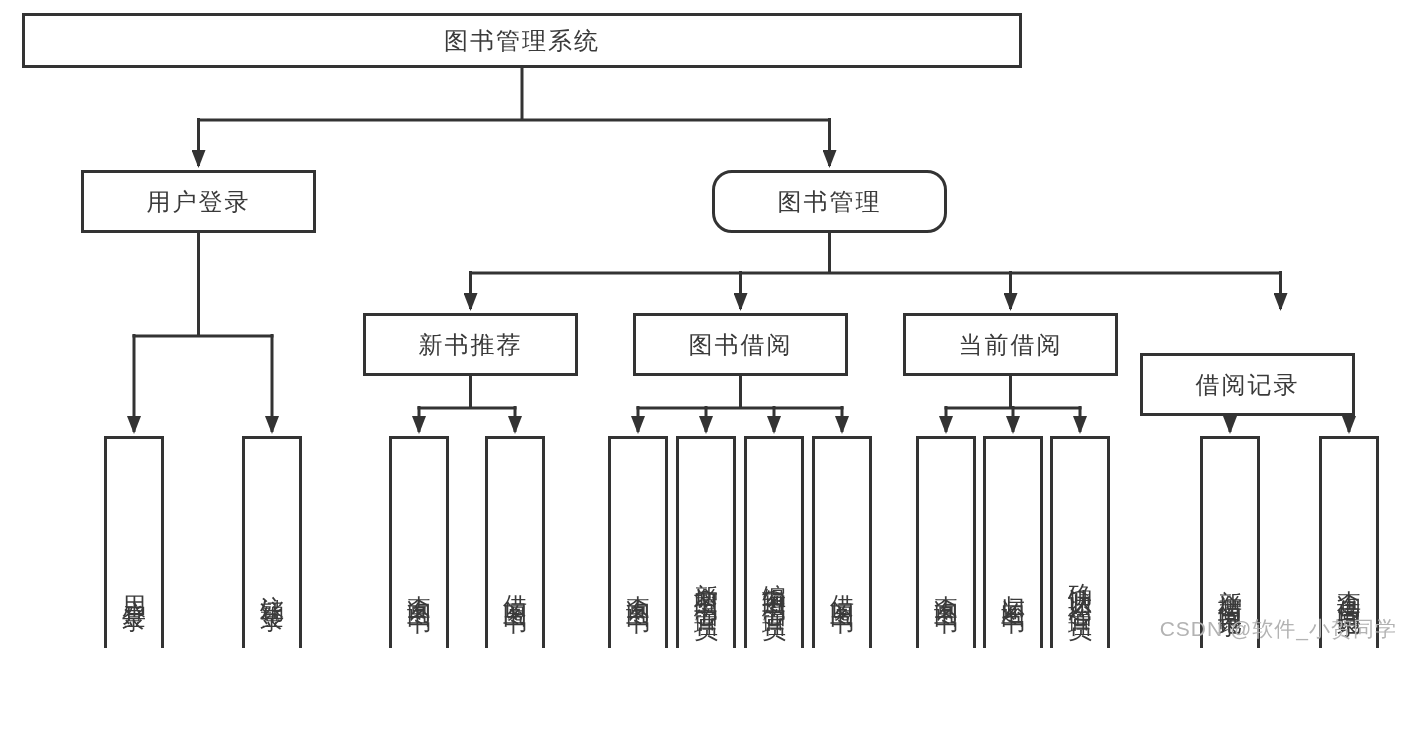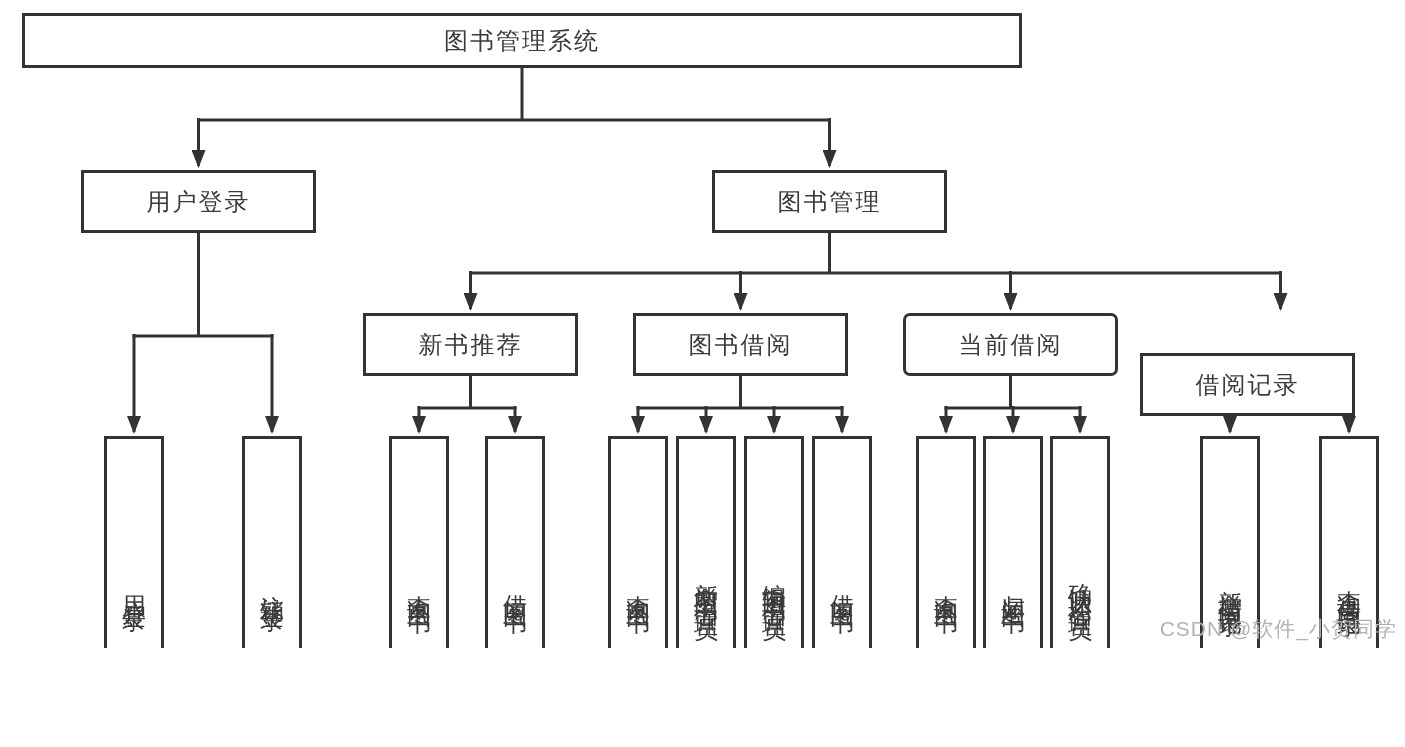--- a/index.html
+++ b/index.html
@@ -20,23 +20,23 @@
   .hbox{
     position:absolute;
     box-sizing:border-box;
     border:3px solid var(--line);
     background:#ffffff;
     display:flex;align-items:center;justify-content:center;
     font-size:24px;color:var(--text);letter-spacing:2px;
   }
   .root{left:22px;top:13px;width:1000px;height:55px;}
   .lvl2-a{left:81px;top:170px;width:235px;height:63px;}
-  .lvl2-b{left:712px;top:170px;width:235px;height:63px;}
+  .lvl2-b{left:712px;top:170px;width:235px;height:63px;border-radius:20px;}
   .lvl3{top:313px;width:215px;height:63px;}
-  .g1{left:363px;} .g2{left:633px;} .g3{left:903px;border-radius:7px;} .g4{left:1140px;margin-top:40px;}
+  .g1{left:363px;} .g2{left:633px;} .g3{left:903px;} .g4{left:1140px;margin-top:40px;}
   .vbox{
     position:absolute;
     top:436px;width:60px;height:300px;
     box-sizing:border-box;
     border:3px solid var(--line);
     background:#ffffff;
     display:flex;align-items:center;justify-content:center;
   }
   .vtext{
     writing-mode:vertical-rl;

